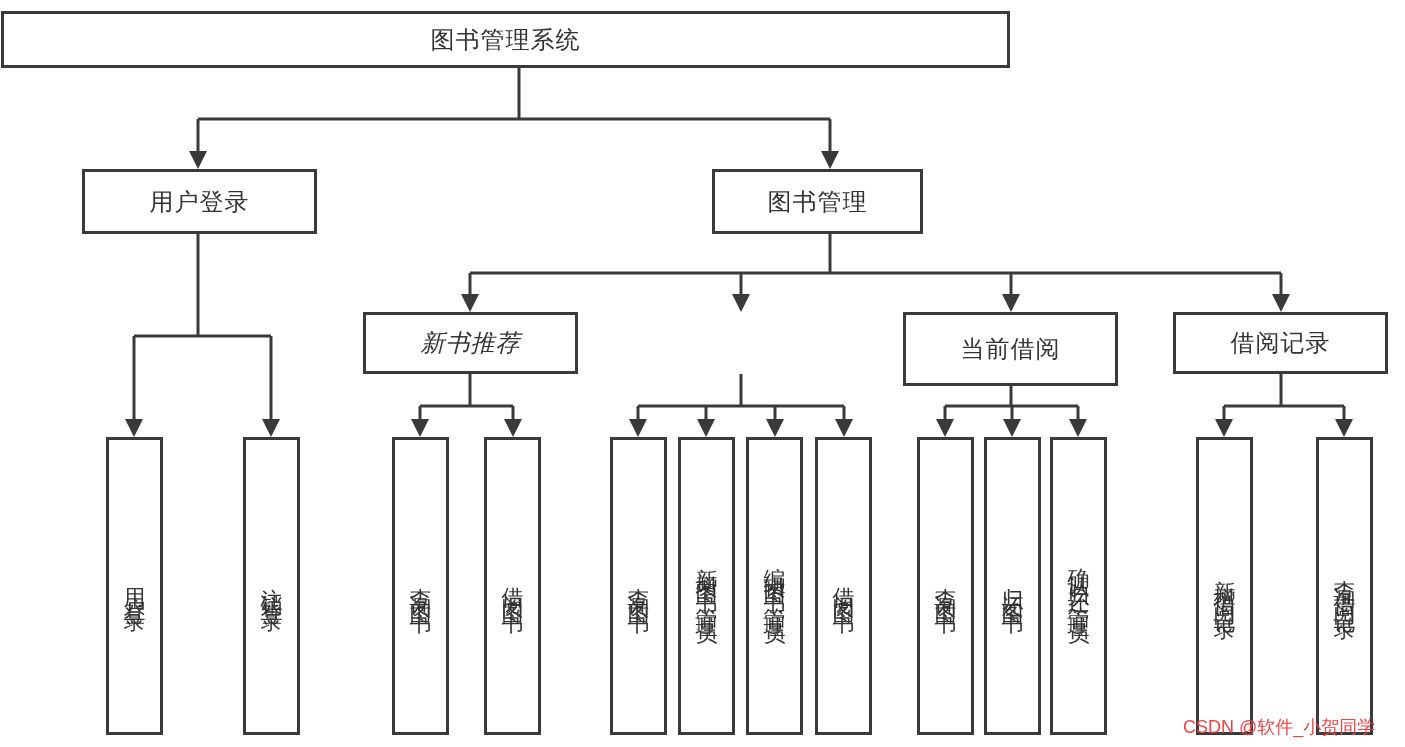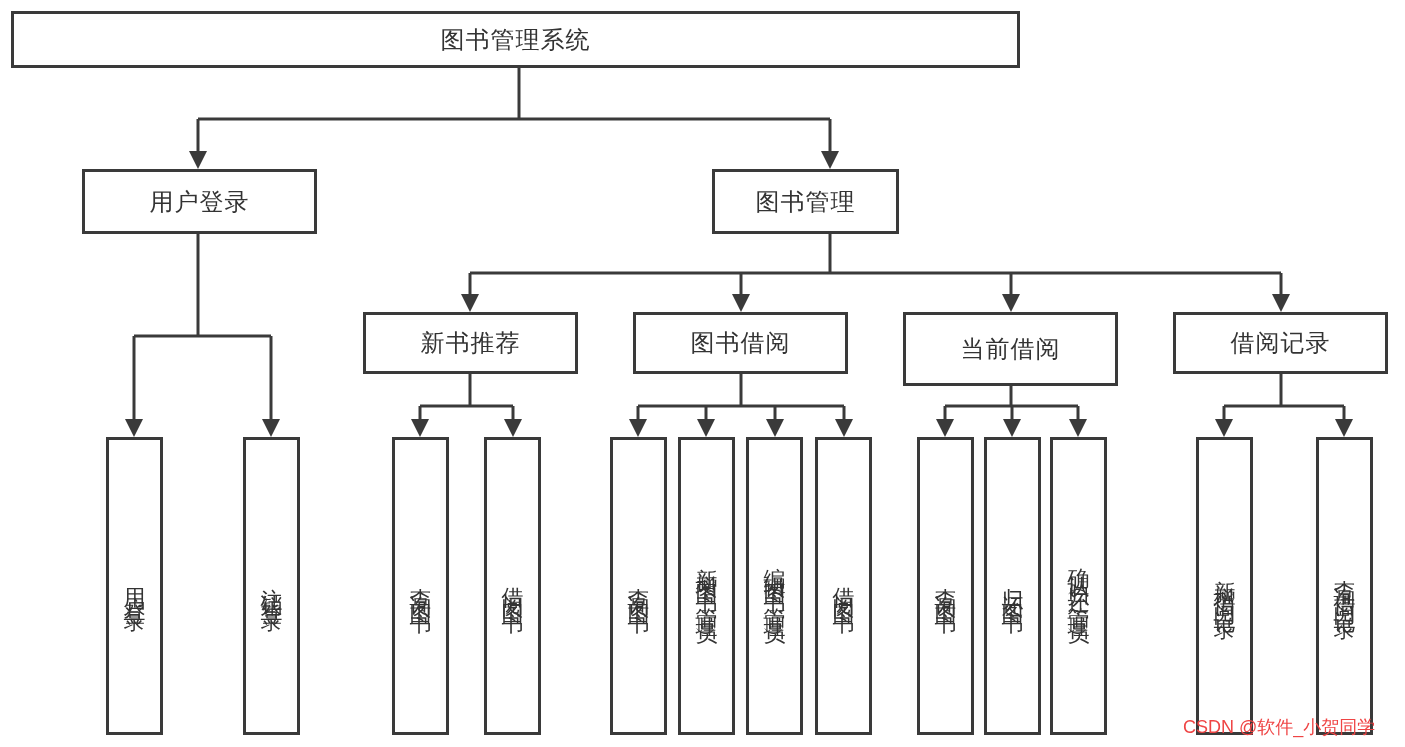--- a/index.html
+++ b/index.html
@@ -118,36 +118,33 @@
 
       <polygon points="936,419 954,419 945,437"></polygon>
       <polygon points="1003,419 1021,419 1012,437"></polygon>
       <polygon points="1069,419 1087,419 1078,437"></polygon>
 
       <polygon points="1215,419 1233,419 1224,437"></polygon>
       <polygon points="1335,419 1353,419 1344,437"></polygon>
     </g>
   </svg>
 
-  <div class="box" style="left:11px; top:11px; width:1009px; height:57px;text-align:right;">
+  <div class="box" style="left:1px; top:11px; width:1009px; height:57px;text-align:right;">
     <span class="hlabel">图书管理系统</span>
   </div>
 
   <div class="box" style="left:82px; top:169px; width:235px; height:65px;">
     <span class="hlabel">用户登录</span>
   </div>
-  <div class="box" style="left:712px; top:169px; width:187px; height:65px;">
+  <div class="box" style="left:712px; top:169px; width:211px; height:65px;">
     <span class="hlabel">图书管理</span>
   </div>
 
-  <div class="box" style="left:363px; top:312px; width:215px; height:62px;">
+  <div class="box" style="left:363px; top:312px; width:215px; height:62px;font-style:italic;">
     <span class="hlabel">新书推荐</span>
-  </div>
-  <div class="box" style="left:633px; top:312px; width:215px; height:62px;">
-    <span class="hlabel">图书借阅</span>
   </div>
   <div class="box" style="left:903px; top:312px; width:215px; height:74px;">
     <span class="hlabel">当前借阅</span>
   </div>
   <div class="box" style="left:1173px; top:312px; width:215px; height:62px;">
     <span class="hlabel">借阅记录</span>
   </div>
 
   <div class="box leaf" style="left:106px; top:437px; width:57px; height:298px;">
     <span class="vlabel">用户登录</span>

